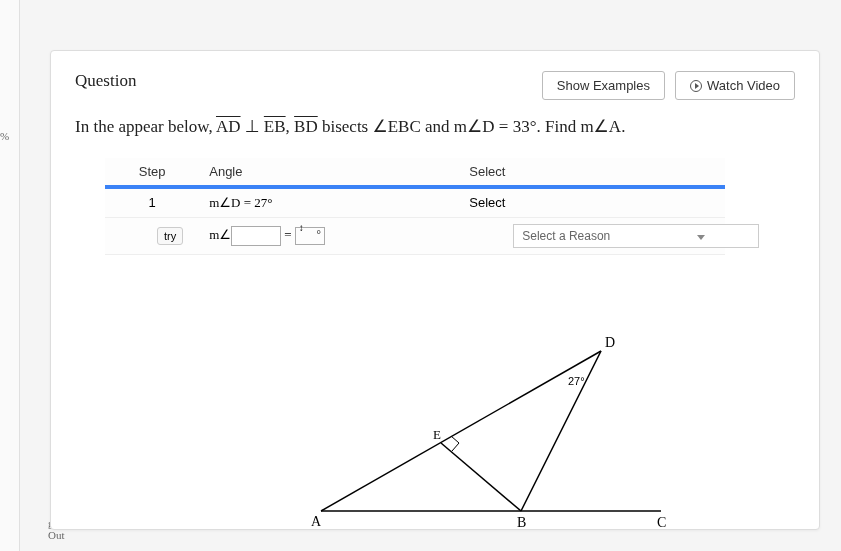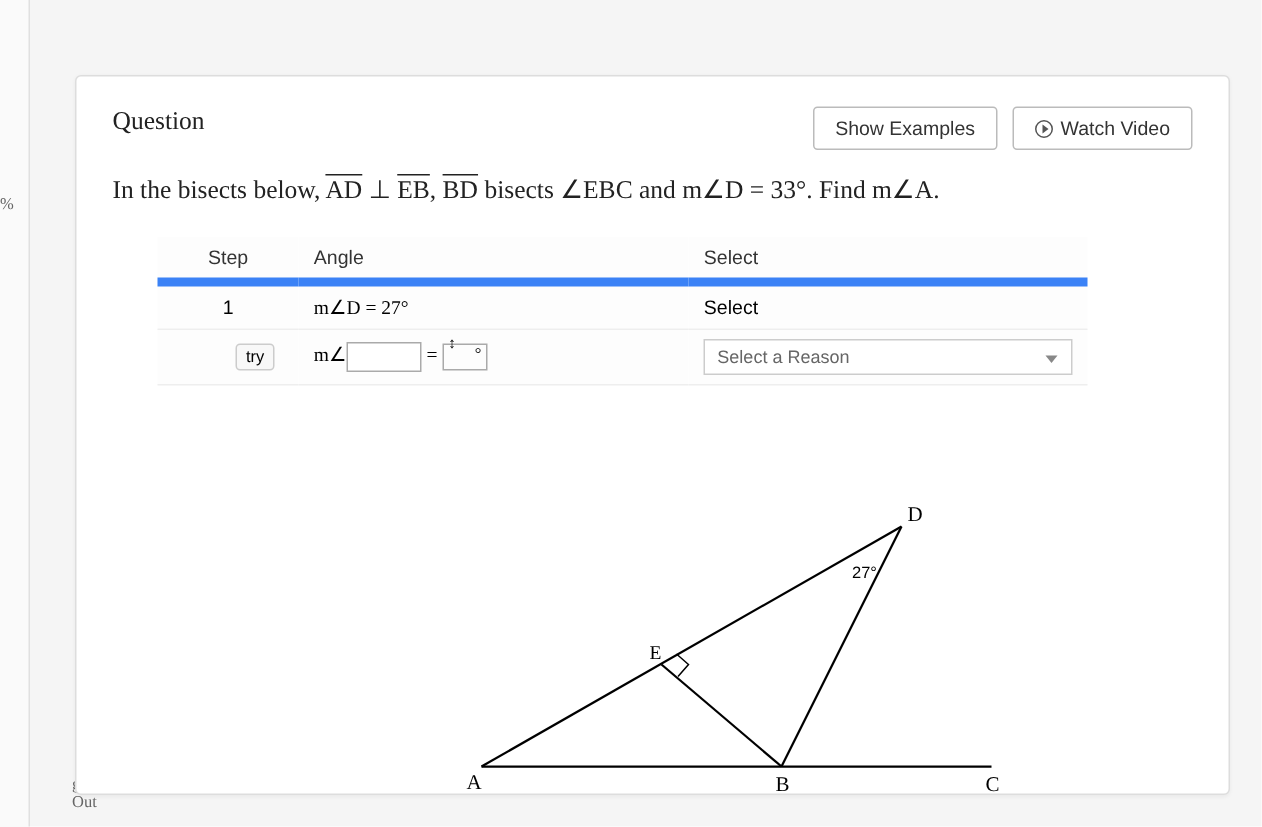--- a/index.html
+++ b/index.html
@@ -11,30 +11,30 @@
 .header-row { display: flex; justify-content: space-between; align-items: flex-start; margin-bottom: 14px; }
 .q-title { font-size: 17px; font-weight: normal; color: #222; }
 .btn-group { display: flex; gap: 10px; }
 .btn { border: 1px solid #bbb; background: #fff; padding: 6px 14px; font-size: 13px; border-radius: 3px; cursor: pointer; display: flex; align-items: center; gap: 5px; font-family: Arial, sans-serif; color: #333; }
 .play-icon { width: 12px; height: 12px; border: 1px solid #555; border-radius: 50%; display: inline-flex; align-items: center; justify-content: center; }
 .play-icon::after { content: ''; border-left: 4px solid #555; border-top: 3px solid transparent; border-bottom: 3px solid transparent; margin-left: 1px; }
 .prompt { font-size: 17px; color: #222; margin-bottom: 18px; line-height: 1.5; }
 .overline { text-decoration: overline; }
 .table-wrap { margin-left: 30px; width: 620px; }
 table { border-collapse: collapse; width: 100%; font-family: Arial, sans-serif; font-size: 13px; }
-th { font-weight: normal; color: #333; padding: 6px 10px; border-bottom: 6px solid #3b82f6; text-align: left; background: #fdfdfd; }
+th { font-weight: normal; color: #333; padding: 6px 10px; border-bottom: 4px solid #3b82f6; text-align: left; background: #fdfdfd; }
 td { padding: 6px 10px; border-bottom: 1px solid #eee; background: #fdfdfd; vertical-align: middle; }
 .step-col { width: 50px; text-align: center; }
 .angle-col { width: 260px; }
 .try-btn { border: 1px solid #ccc; background: #f8f8f8; padding: 2px 6px; font-size: 11px; border-radius: 3px; margin-right: 6px; cursor: pointer; margin-left: 42px; }
 .input-box { border: 1px solid #aaa; width: 50px; height: 20px; background: #fff; display: inline-block; vertical-align: middle; }
 .small-box { border: 1px solid #aaa; width: 30px; height: 18px; position: relative; display: inline-block; vertical-align: middle; }
 .small-box::after { content: '°'; position: absolute; right: 3px; top: 0; font-size: 11px; }
 .cursor-mark { position: absolute; left: 3px; top: -6px; font-size: 10px; }
-.reason-select { width: 100%; border: 1px solid #ccc; padding: 4px 8px; font-size: 12px; background: #fff; color: #666; appearance: none; position: relative; cursor: pointer; }
+.reason-select { width: 100%; border: 1px solid #ccc; padding: 4px 8px; font-size: 12px; background: #fff; color: #666; appearance: none; position: relative; cursor: pointer; margin-left: 44px; }
 .select-wrap { position: relative; }
 .select-wrap::after { content: ''; position: absolute; right: 10px; top: 11px; border-left: 4px solid transparent; border-right: 4px solid transparent; border-top: 5px solid #888; pointer-events: none; }
 .canvas { position: absolute; left: 230px; top: 250px; width: 420px; height: 250px; }
 .footnote { position: absolute; bottom: 8px; left: 0; right: 0; text-align: center; font-size: 11px; color: #888; font-family: Arial, sans-serif; }
 .math { font-family: Georgia, serif; }
 </style>
 </head>
 <body>
 
 <div class="left-strip">
@@ -50,21 +50,21 @@
         <span>Show Examples</span>
       </button>
       <button class="btn">
         <span class="play-icon"></span>
         <span>Watch Video</span>
       </button>
     </div>
   </div>
 
   <div class="prompt math">
-    <span>In the bisects below,  </span><span class="overline">AD</span><span> ⊥ </span><span class="overline">EB</span><span>,  </span><span class="overline">BD</span><span> bisects ∠EBC and m∠D = 33°. Find m∠A.</span>
+    <span>In the appear below,  </span><span class="overline">AD</span><span> ⊥ </span><span class="overline">EB</span><span>,  </span><span class="overline">BD</span><span> bisects ∠EBC and m∠D = 33°. Find m∠A.</span>
   </div>
 
   <div class="table-wrap">
     <table>
       <thead>
         <tr>
           <th class="step-col">Step</th>
           <th class="angle-col">Angle</th>
           <th>Select</th>
         </tr>

